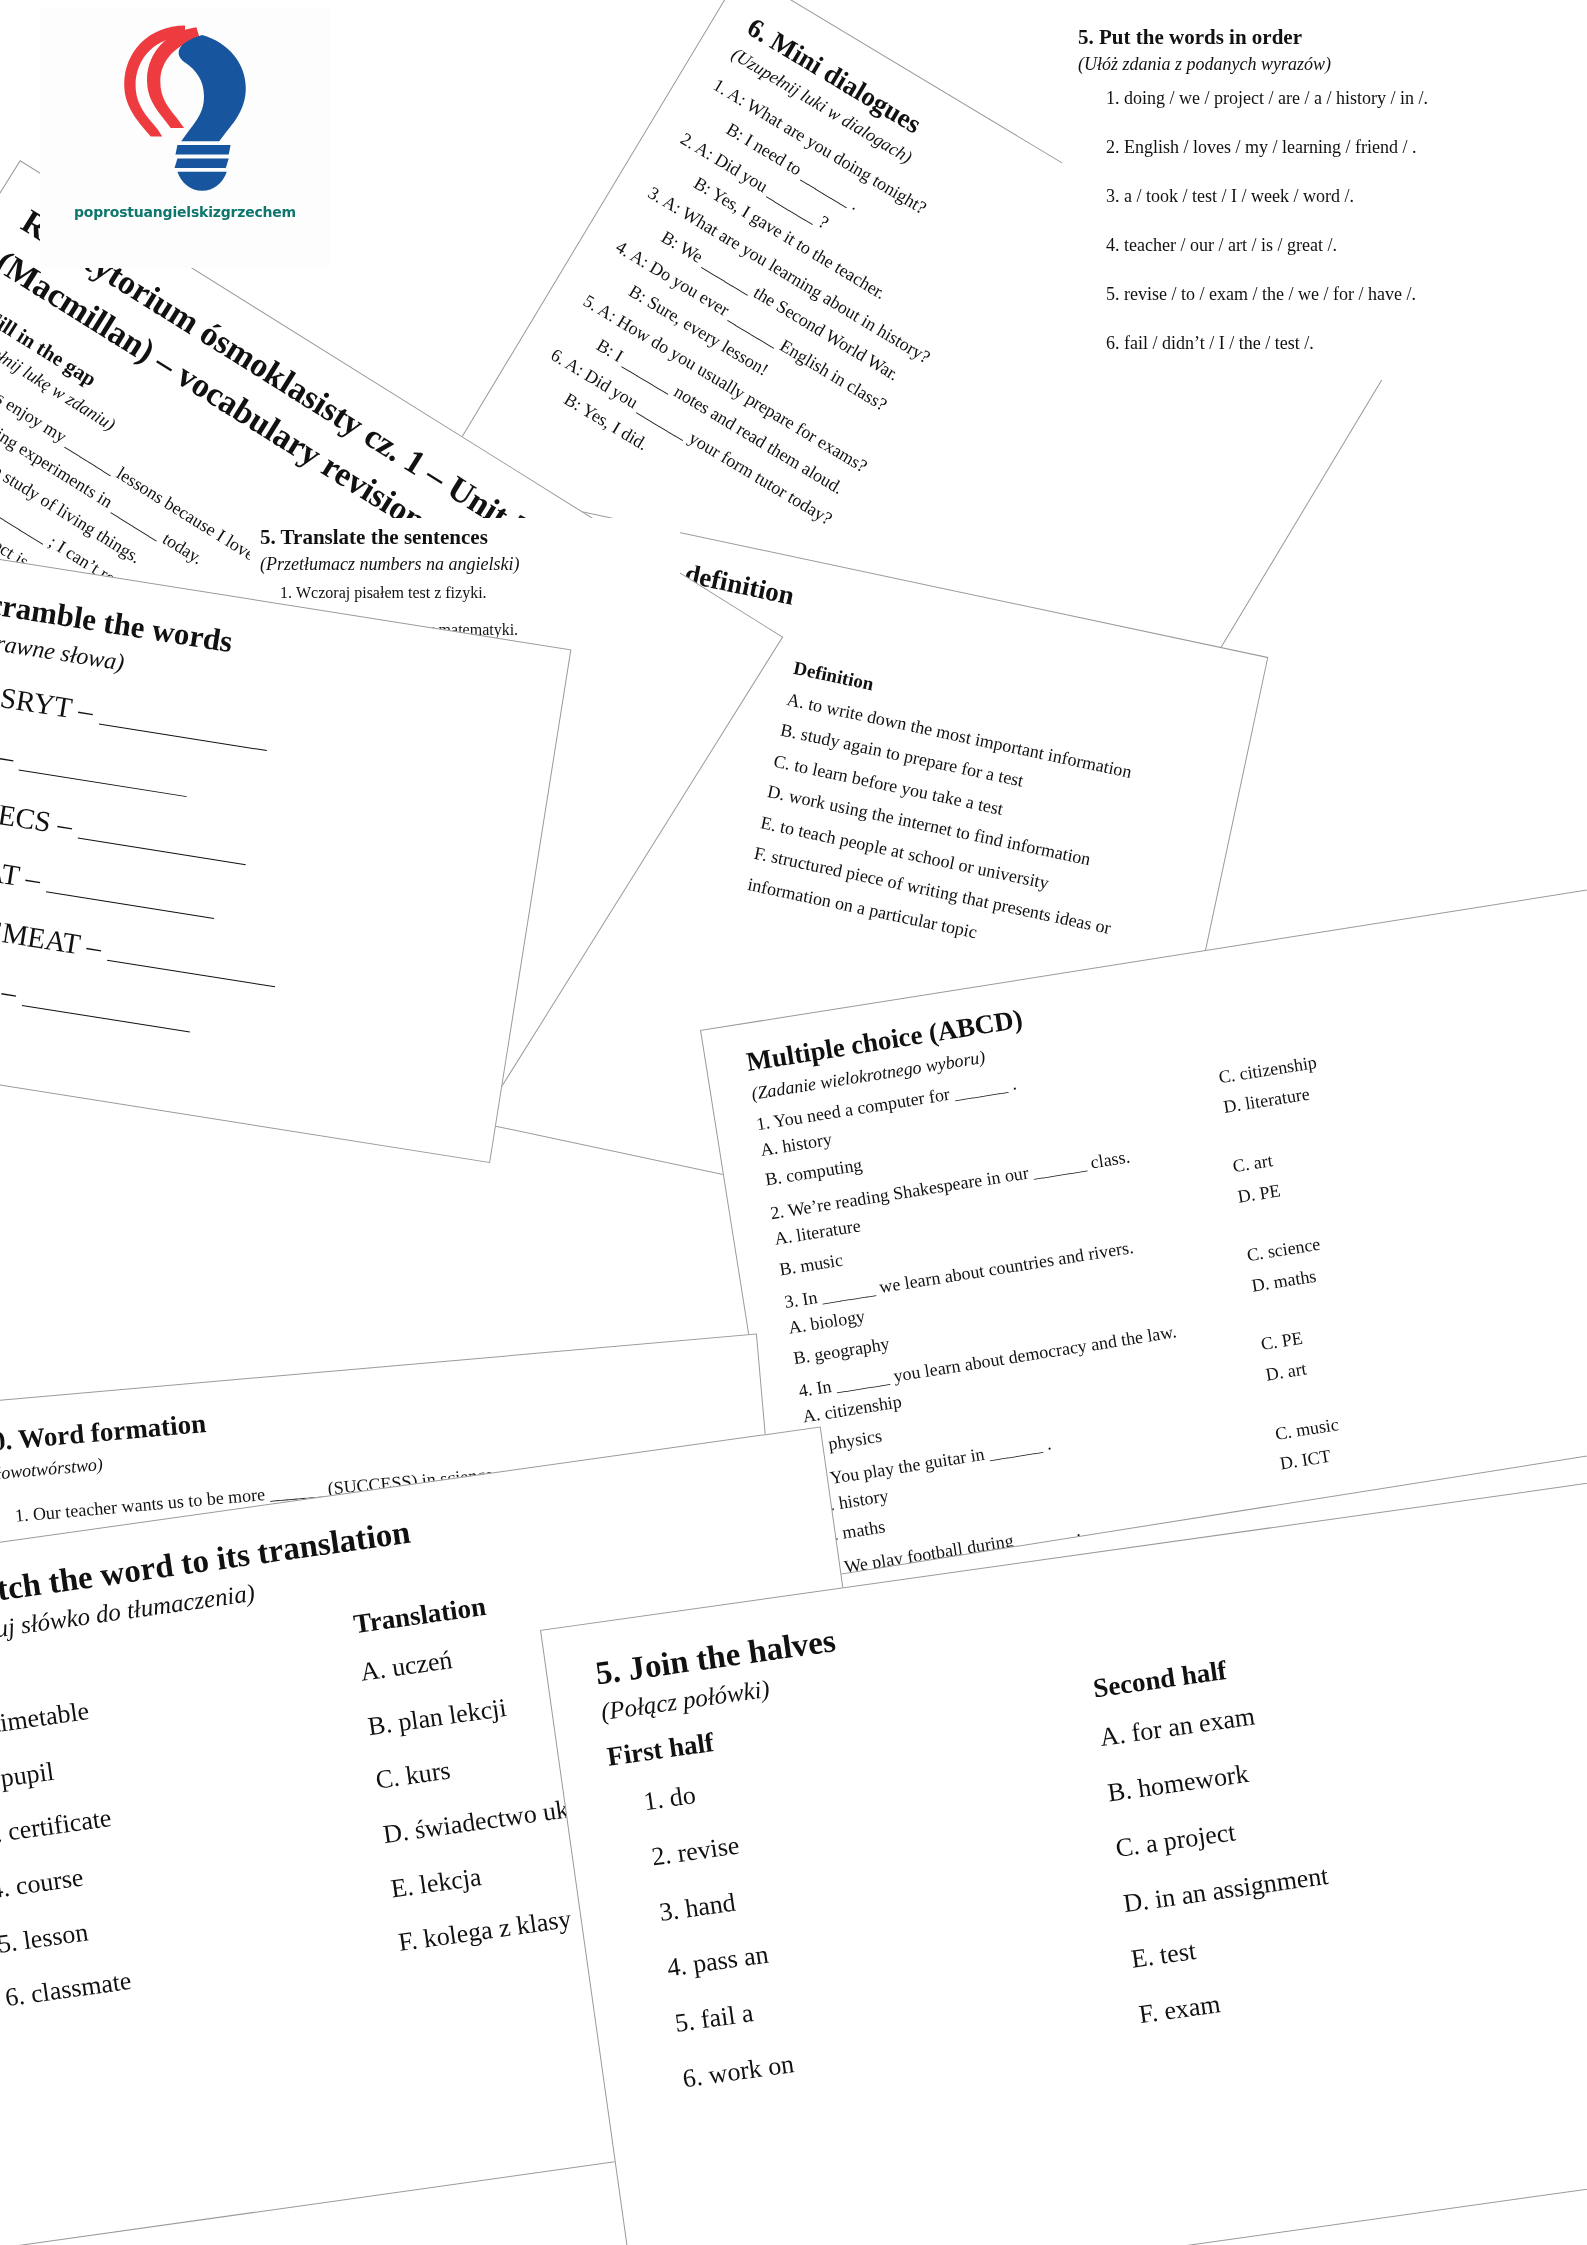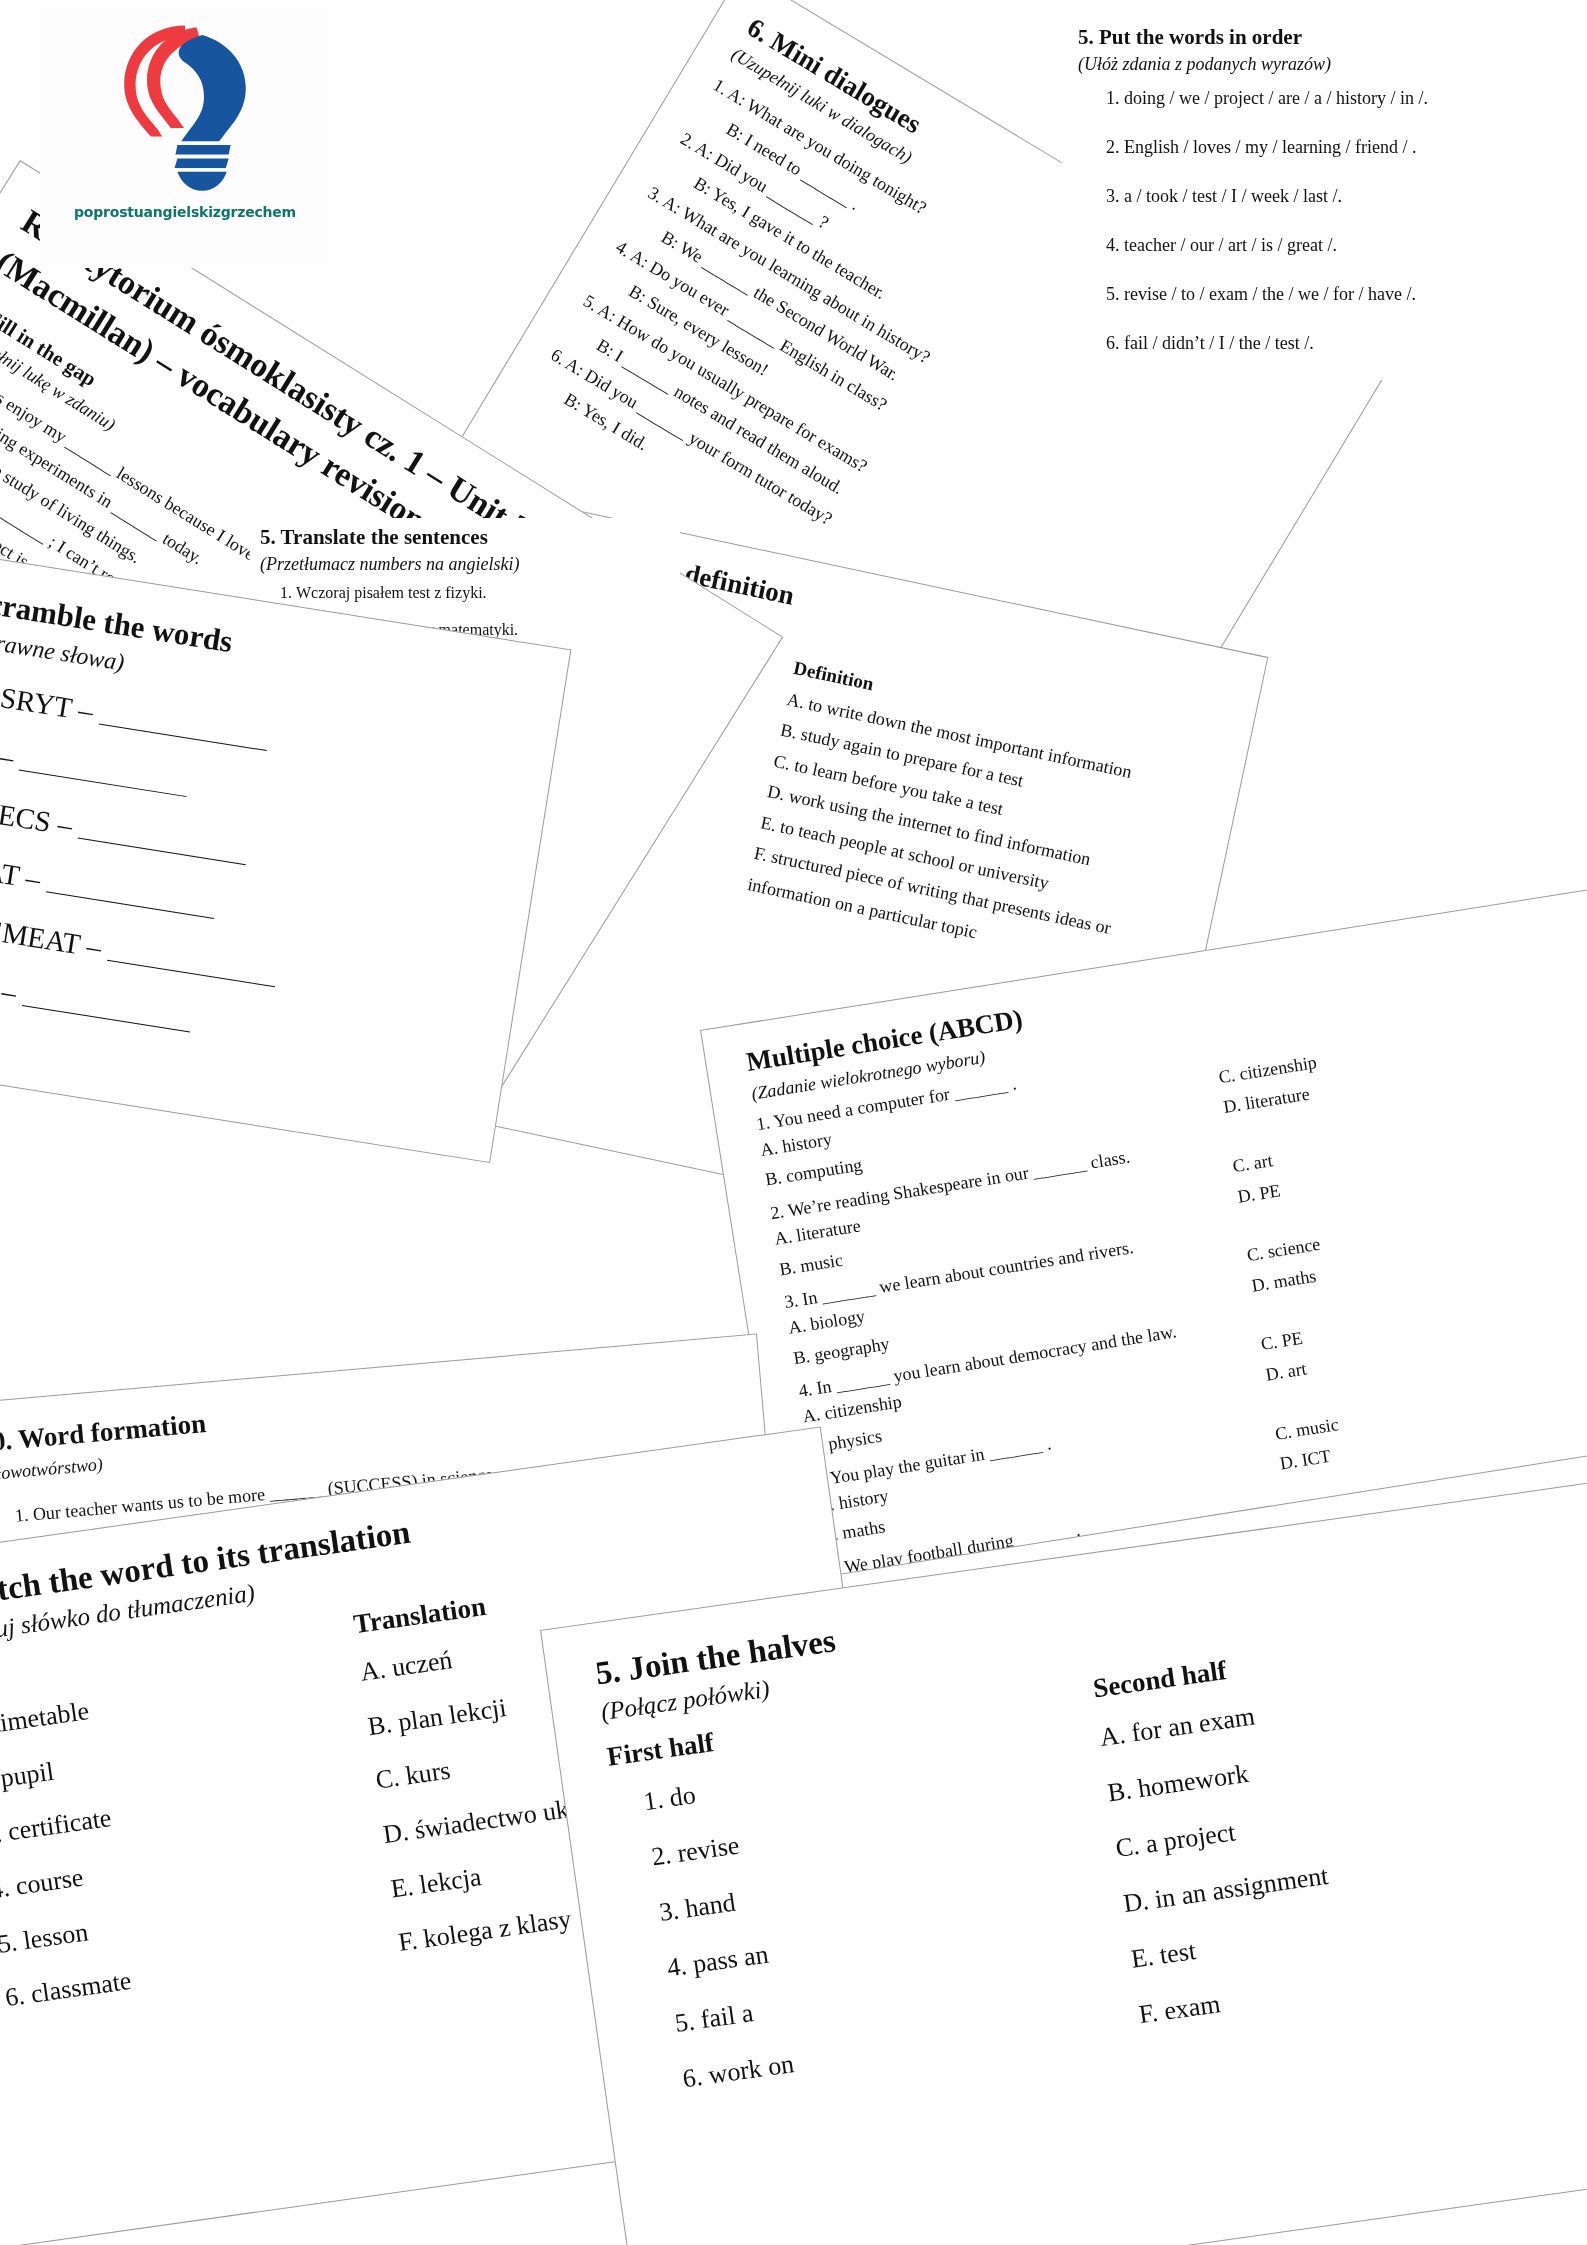--- a/index.html
+++ b/index.html
@@ -110,21 +110,21 @@
   </div>
 </div>
 
 <div class="sheet noborder" style="left:1062px;top:10px;width:525px;height:370px;">
   <div style="padding:14px 16px;">
     <div class="ttl">5. Put the words in order</div>
     <div class="sub">(Ułóż zdania z podanych wyrazów)</div>
     <ol class="qs">
       <li>doing / we / project / are / a / history / in /.</li>
       <li>English / loves / my / learning / friend / .</li>
-      <li>a / took / test / I / week / last /.</li>
+      <li>a / took / test / I / week / word /.</li>
       <li>teacher / our / art / is / great /.</li>
       <li>revise / to / exam / the / we / for / have /.</li>
       <li>fail / didn’t / I / the / test /.</li>
     </ol>
   </div>
 </div>
 
 <div class="sheet noborder" style="left:250px;top:518px;width:430px;height:280px;">
   <div style="padding:6px 10px;">
     <div class="ttl">5. Translate the sentences</div>

